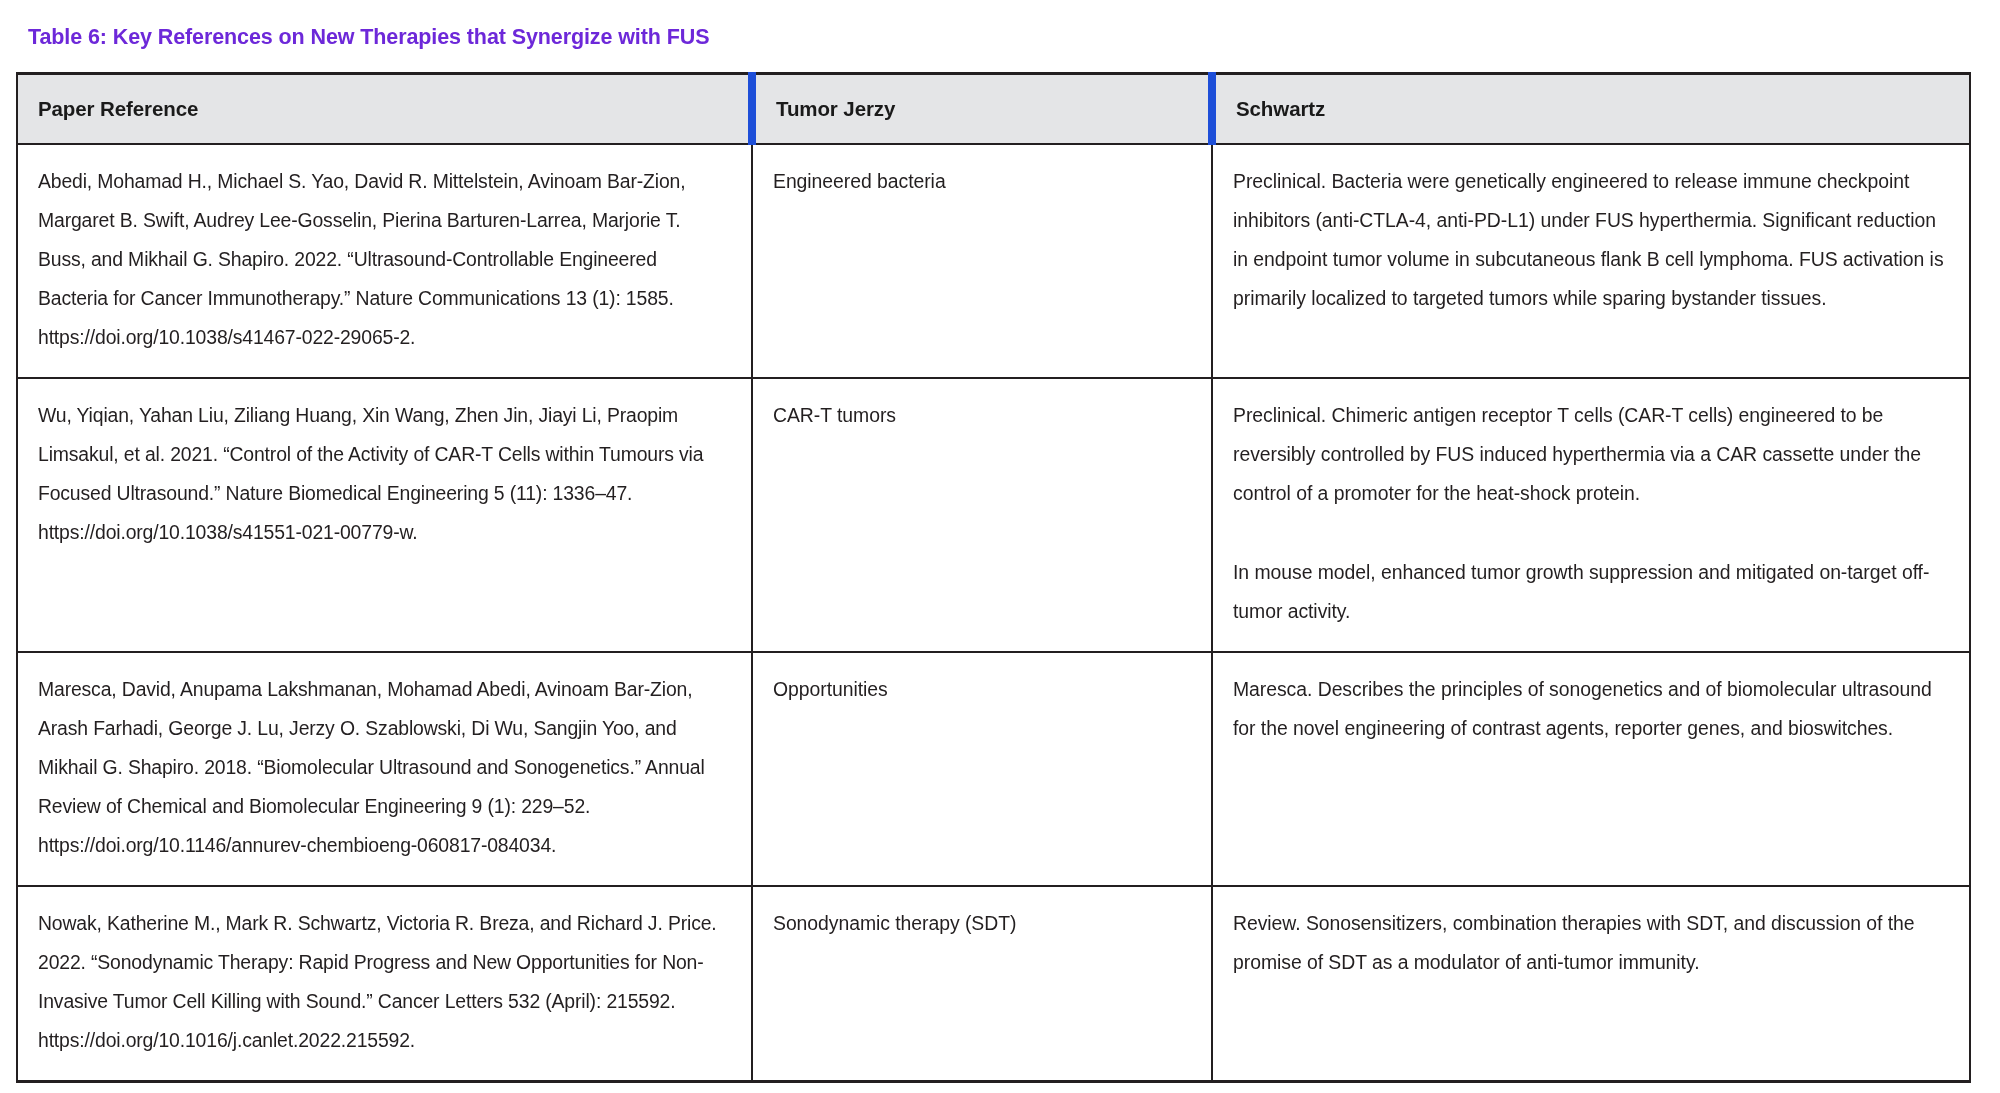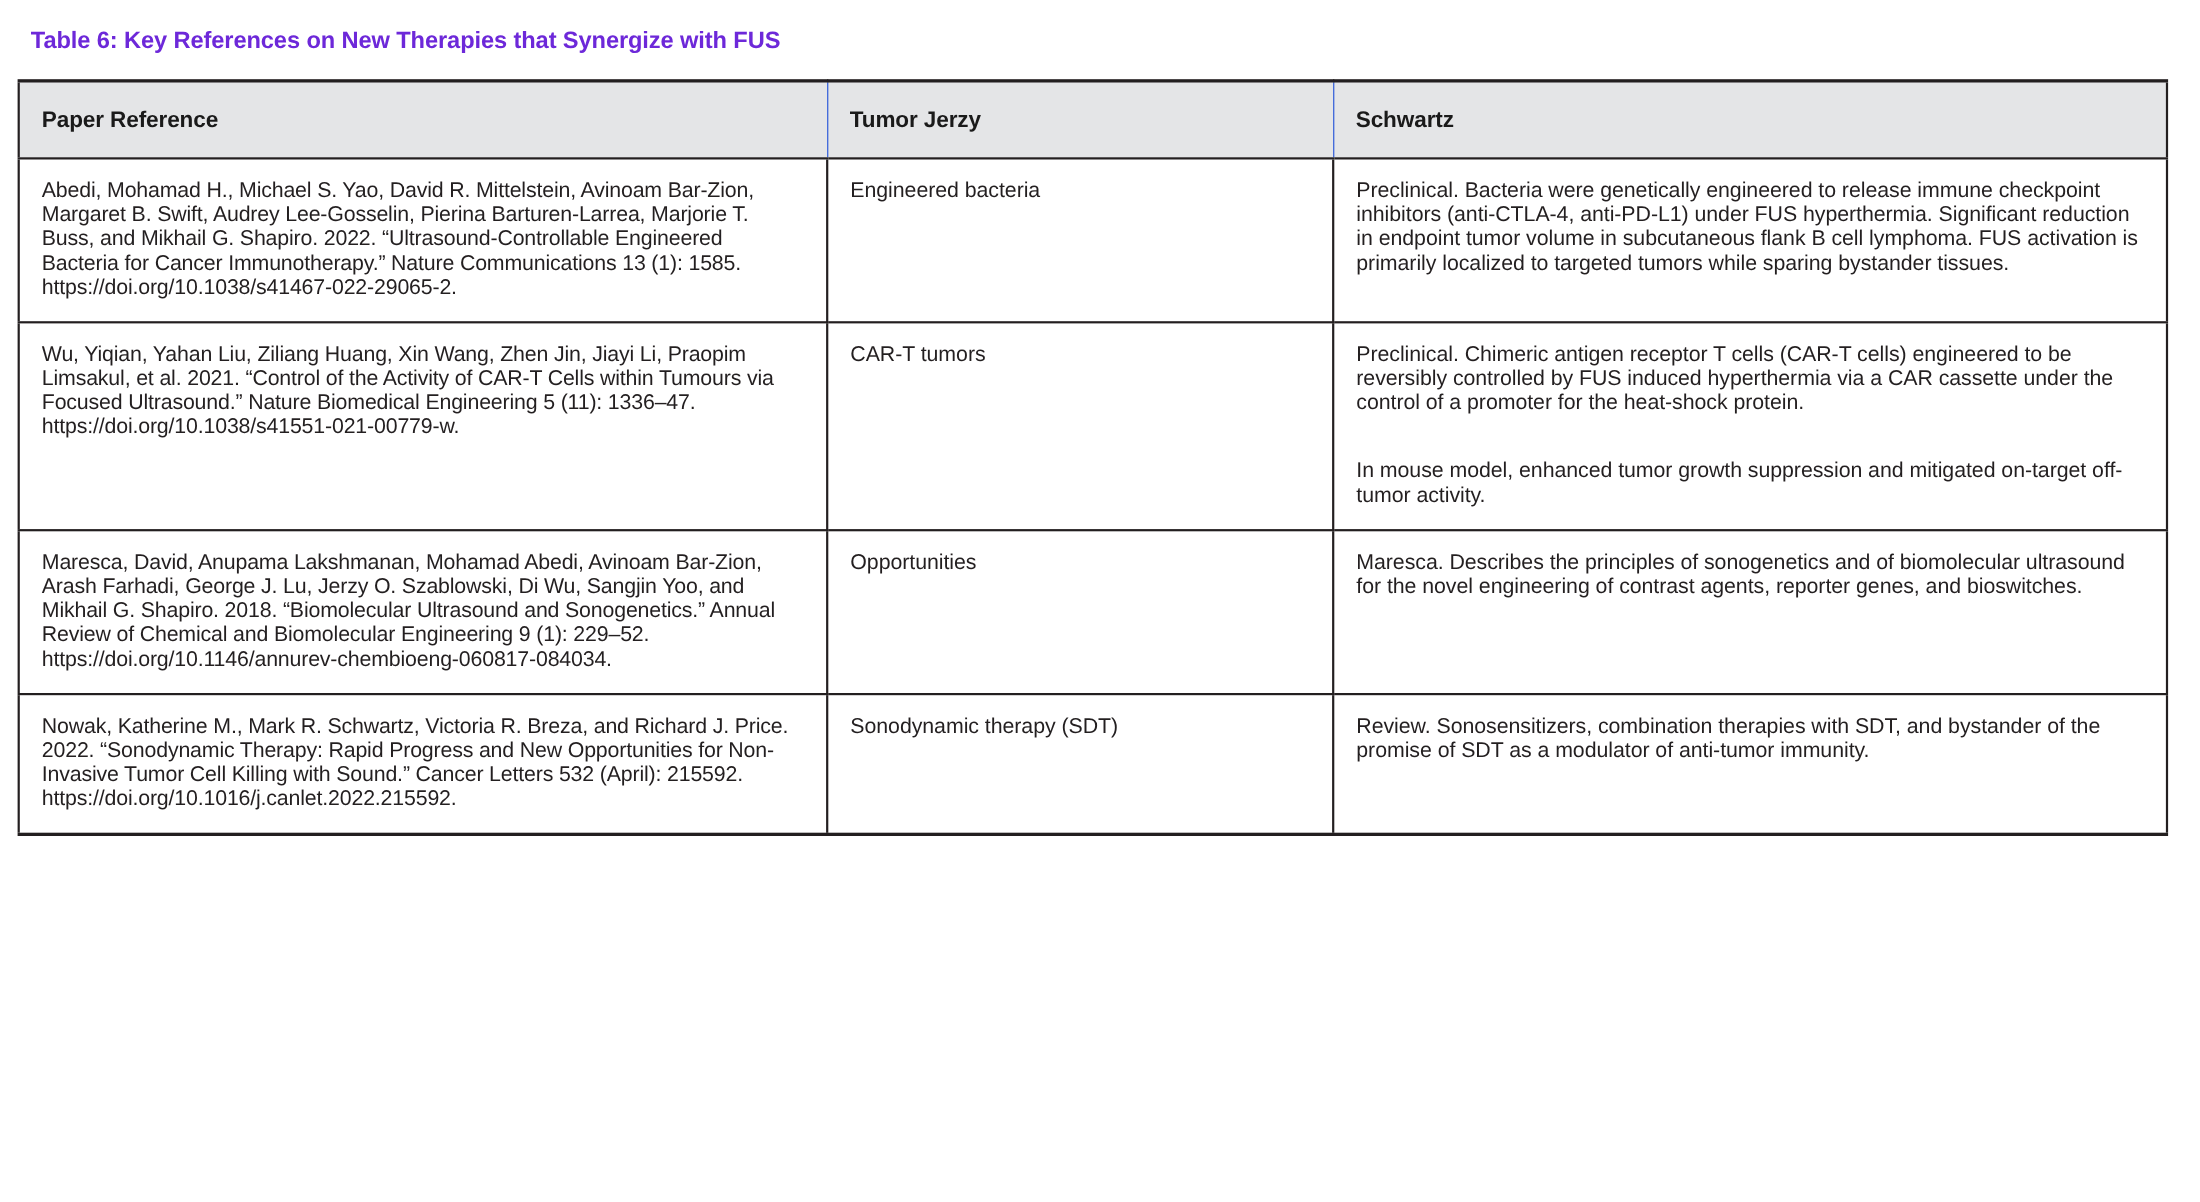--- a/index.html
+++ b/index.html
@@ -52,30 +52,30 @@
 
   thead th {
     background: #e4e5e7;
     text-align: left;
     vertical-align: middle;
     font-size: 20.5px;
     font-weight: bold;
     color: #1a1a1a;
     height: 68px;
     padding: 0 18px 0 20px;
-    border-right: 1px solid #1d4ed8;
+    border-right: 8px solid #1d4ed8;
     border-bottom: 2px solid #231f20;
     letter-spacing: -0.1px;
   }
   thead th:last-child { border-right: none; }
 
   tbody td {
     vertical-align: top;
     font-size: 19.4px;
-    line-height: 22px;
+    line-height: 39px;
     color: #231f20;
     padding: 17px 20px 20px 20px;
     border-right: 2px solid #231f20;
     border-bottom: 2px solid #231f20;
     word-wrap: break-word;
     overflow-wrap: break-word;
   }
   tbody td:last-child { border-right: none; }
   tbody tr:last-child td { border-bottom: none; }
 
@@ -130,21 +130,21 @@
           <td class="cell-type">Opportunities</td>
           <td class="cell-sum">
             <p class="para">Maresca. Describes the principles of sonogenetics and of biomolecular ultrasound for the novel engineering of contrast agents, reporter genes, and bioswitches.</p>
           </td>
         </tr>
 
         <tr>
           <td class="cell-ref">Nowak, Katherine M., Mark R. Schwartz, Victoria R. Breza, and Richard J. Price. 2022. “Sonodynamic Therapy: Rapid Progress and New Opportunities for Non-Invasive Tumor Cell Killing with Sound.” Cancer Letters 532 (April): 215592. https://doi.org/10.1016/j.canlet.2022.215592.</td>
           <td class="cell-type">Sonodynamic therapy (SDT)</td>
           <td class="cell-sum">
-            <p class="para">Review. Sonosensitizers, combination therapies with SDT, and bystander of the promise of SDT as a modulator of anti-tumor immunity.</p>
+            <p class="para">Review. Sonosensitizers, combination therapies with SDT, and discussion of the promise of SDT as a modulator of anti-tumor immunity.</p>
           </td>
         </tr>
 
       </tbody>
     </table>
   </div>
 
 </div>
 
 </body></html>

